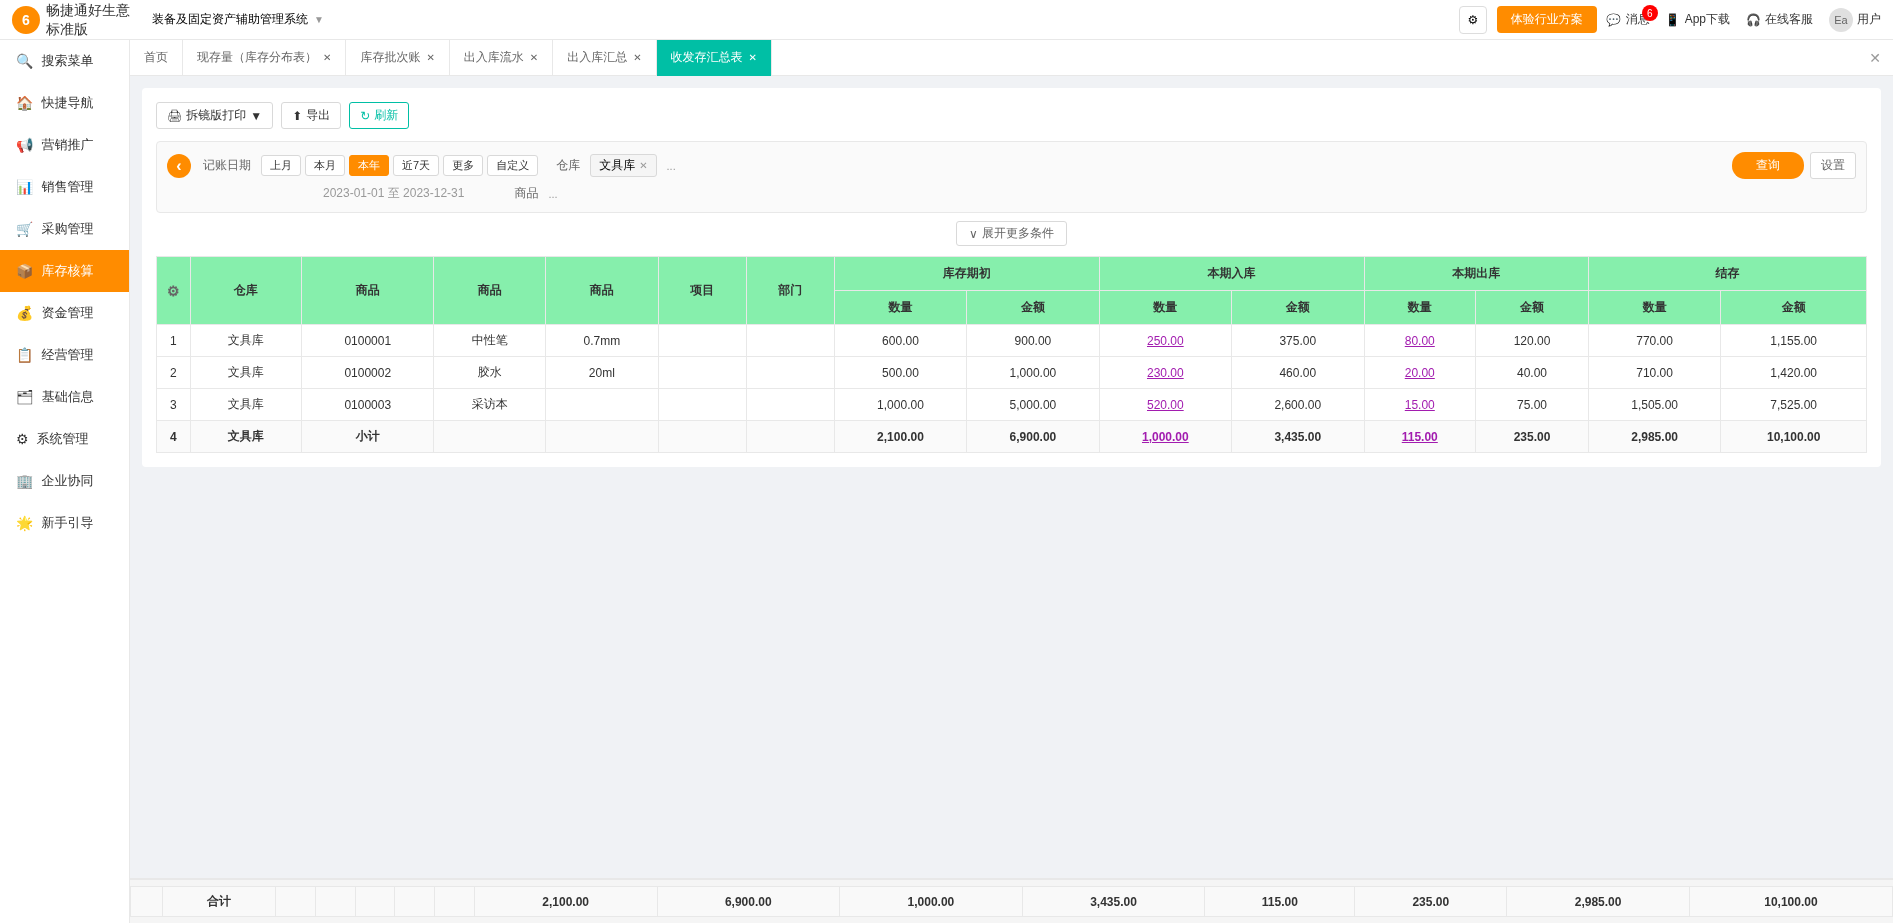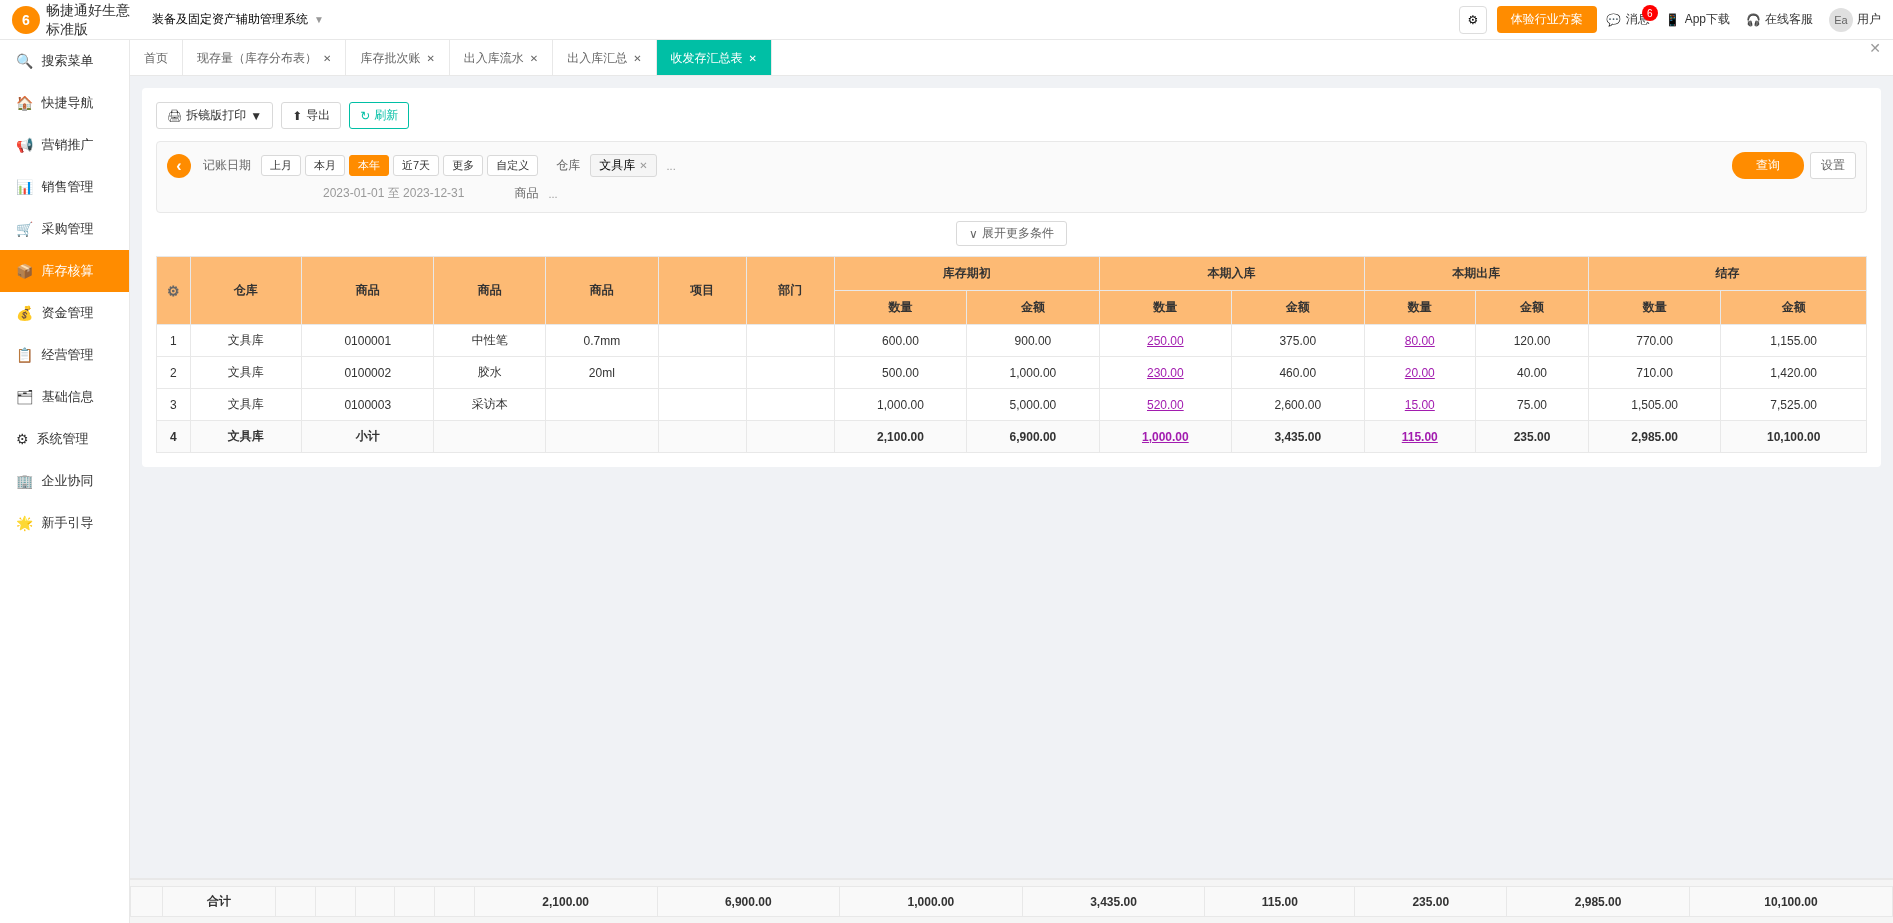--- a/index.html
+++ b/index.html
@@ -29,21 +29,21 @@
     
     .sidebar { width: 130px; background: #fff; border-right: 1px solid #e8e8e8; display: flex; flex-direction: column; }
     .sidebar-item { display: flex; align-items: center; gap: 8px; padding: 12px 16px; cursor: pointer; color: #333; font-size: 13px; }
     .sidebar-item.active { background: #ff8c00; color: #fff; }
     .sidebar-item .icon { font-size: 14px; }
 
     
     .main { flex: 1; display: flex; flex-direction: column; overflow: hidden; background: #f0f2f5; }
 
     
-    .tab-bar { display: flex; background: #fff; border-bottom: 1px solid #e8e8e8; height: 36px; padding: 0 0 0 0; gap: 10px; }
+    .tab-bar { display: flex; align-items: center; background: #fff; border-bottom: 1px solid #e8e8e8; height: 36px; padding: 0 0 0 0; gap: 10px; }
     .tab { display: flex; align-items: center; gap: 6px; padding: 0 14px; height: 36px; cursor: pointer; font-size: 12px; color: #666; border-right: 1px solid #e8e8e8; white-space: nowrap; }
     .tab.active { background: #00bfa5; color: #fff; }
     .tab .close { font-size: 10px; cursor: pointer; }
     .tab-close-main { margin-left: auto; padding: 0 12px; font-size: 14px; color: #999; cursor: pointer; }
 
     
     .content { flex: 1; overflow: auto; padding: 12px; }
     .content-card { background: #fff; border-radius: 4px; padding: 14px; }
 
     
@@ -60,21 +60,21 @@
 
     
     .expand-bar { display: flex; justify-content: center; margin-bottom: 10px; }
     .expand-btn { display: flex; align-items: center; gap: 4px; font-size: 12px; color: #666; cursor: pointer; border: 1px solid #d9d9d9; border-radius: 3px; padding: 3px 12px; background: #fff; }
     .action-btn { display: flex; align-items: center; gap: 4px; padding: 4px 10px; border: 1px solid #d9d9d9; border-radius: 3px; font-size: 12px; color: #333; cursor: pointer; background: #fff; }
     .refresh-btn { color: #00bfa5; border-color: #00bfa5; }
 
     
     .table-wrap { overflow: auto; }
     table { width: 100%; border-collapse: collapse; font-size: 12px; }
-    th { background: #fdba74; color: #333; font-weight: 600; padding: 8px 10px; text-align: center; border: 1px solid #e8e8e8; white-space: nowrap; }
+    th { background: #86efac; color: #333; font-weight: 600; padding: 8px 10px; text-align: center; border: 1px solid #e8e8e8; white-space: nowrap; }
     td { padding: 7px 10px; border: 1px solid #e8e8e8; text-align: center; color: #333; }
     .underline-num { text-decoration: underline; cursor: pointer; color: #a21caf; }
     .subtotal-row td { font-weight: bold; background: #fafafa; }
     .total-row { background: #f9f9f9; }
     .total-row td { font-weight: bold; }
     .settings-col { width: 32px; }
     .gear-cell { display: flex; justify-content: center; }
     .gear-icon-small { font-size: 14px; color: #666; cursor: pointer; }
 
     

